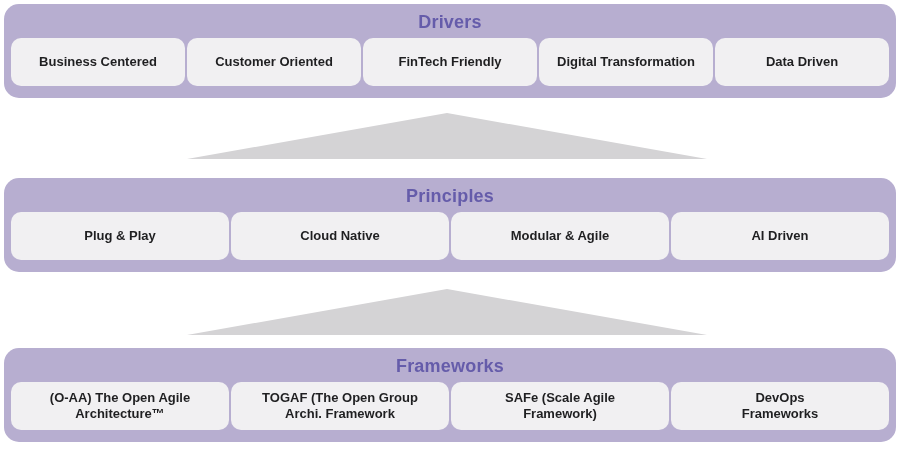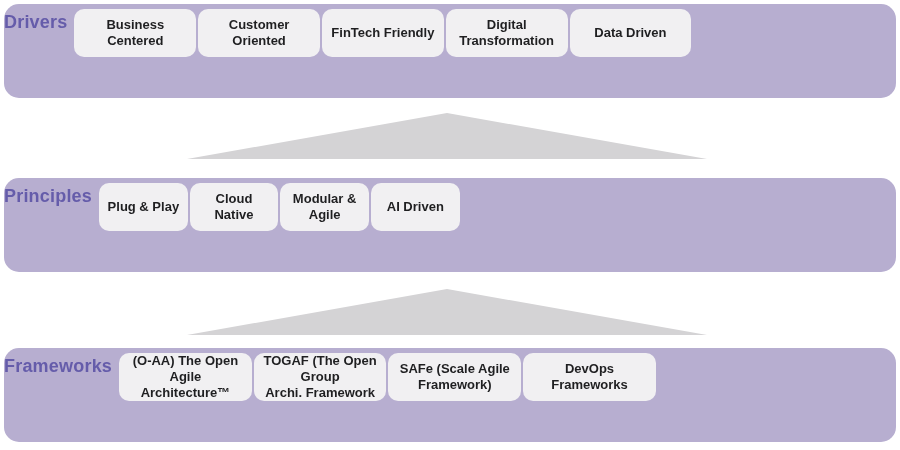--- a/index.html
+++ b/index.html
@@ -13,21 +13,21 @@
   }
   .band {
     position: absolute;
     left: 4px;
     width: 892px;
     height: 94px;
     box-sizing: border-box;
     background: var(--band_bg, #b7aed0);
     border-radius: 15px;
     display: flex;
-    flex-direction: row;
+    flex-direction: column;
   }
   .band-title {
     margin: 7px 0 0;
     text-align: center;
     font-size: 18px;
     font-weight: bold;
     line-height: 22px;
     color: var(--band_title, #655caa);
     letter-spacing: 0.2px;
   }

